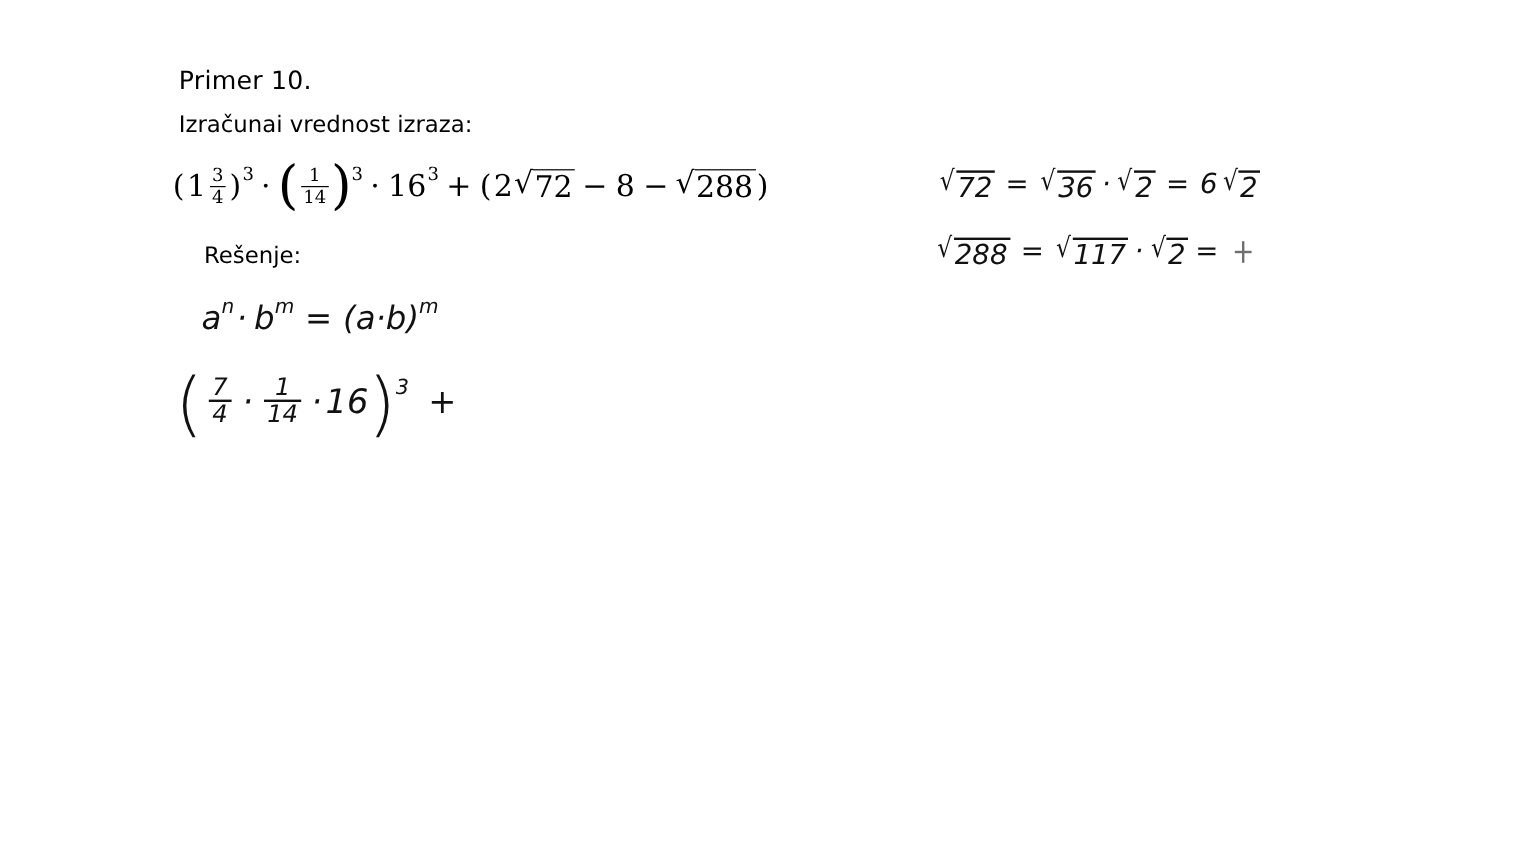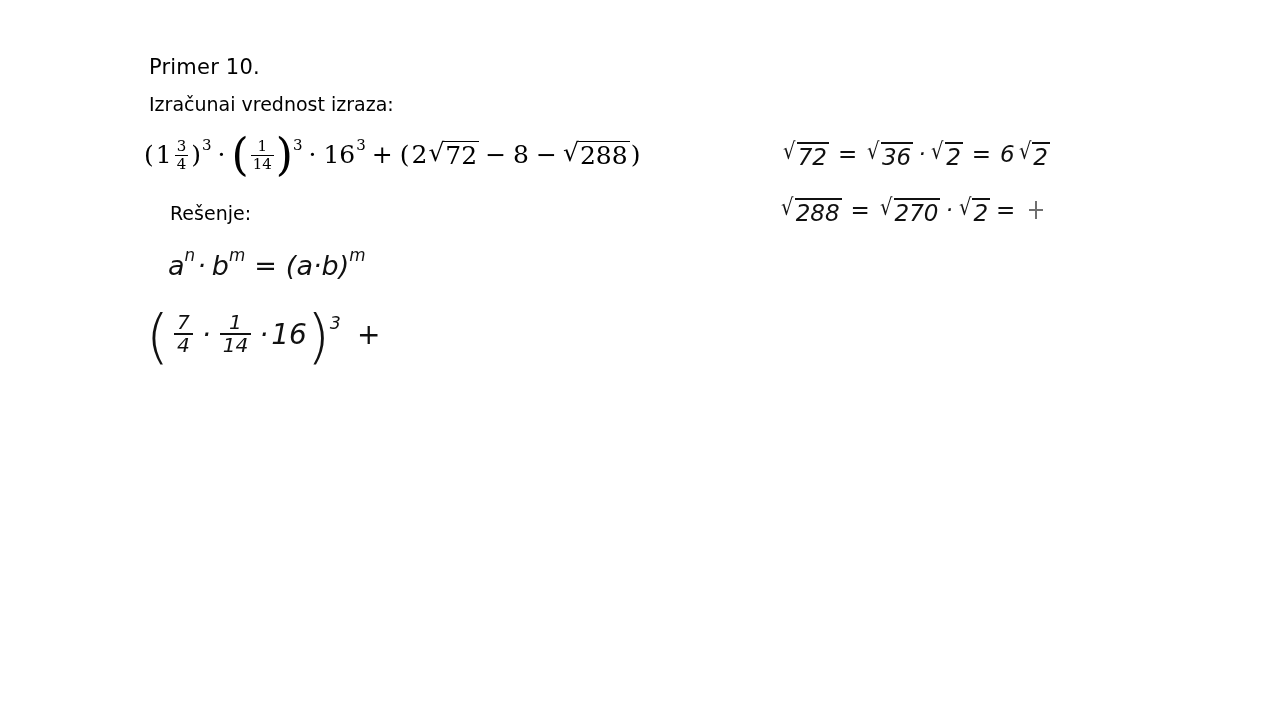--- a/index.html
+++ b/index.html
@@ -287,21 +287,21 @@
 </div>
 
 <div class="hand hw-line" id="hw-right-2">
   <span class="hw-rad">
     <span class="s">√</span>
     <span class="r">288</span>
   </span>
   <span style="margin:0 9px">=</span>
   <span class="hw-rad">
     <span class="s">√</span>
-    <span class="r">270</span>
+    <span class="r">117</span>
   </span>
   <span style="margin:0 5px">·</span>
   <span class="hw-rad">
     <span class="s">√</span>
     <span class="r">2</span>
   </span>
   <span style="margin:0 6px">=</span>
   <span class="caret"></span>
 </div>
 

